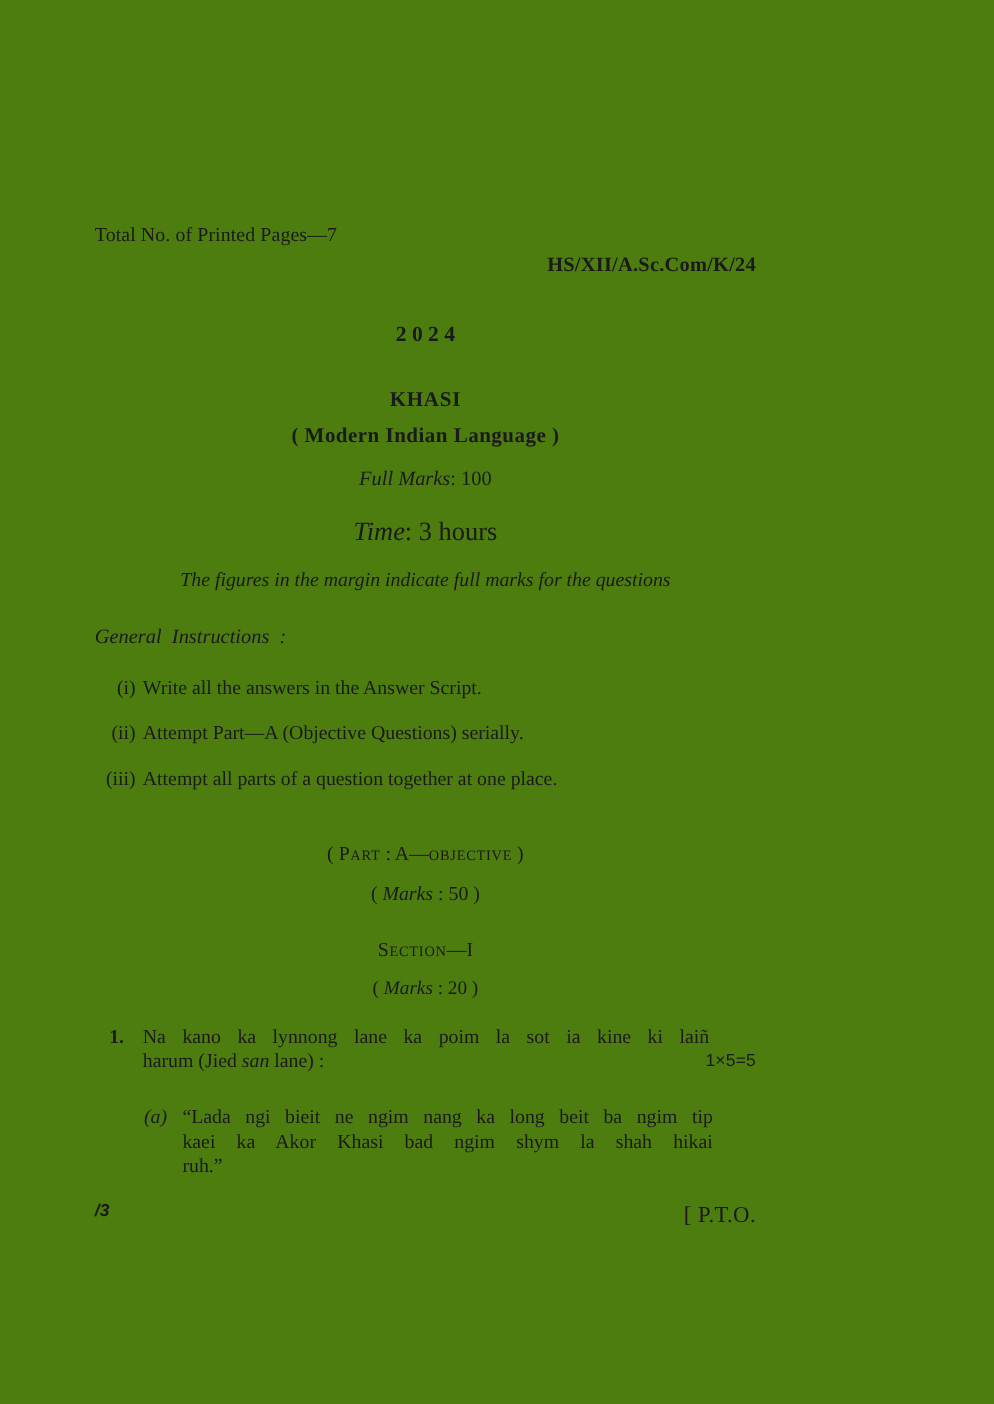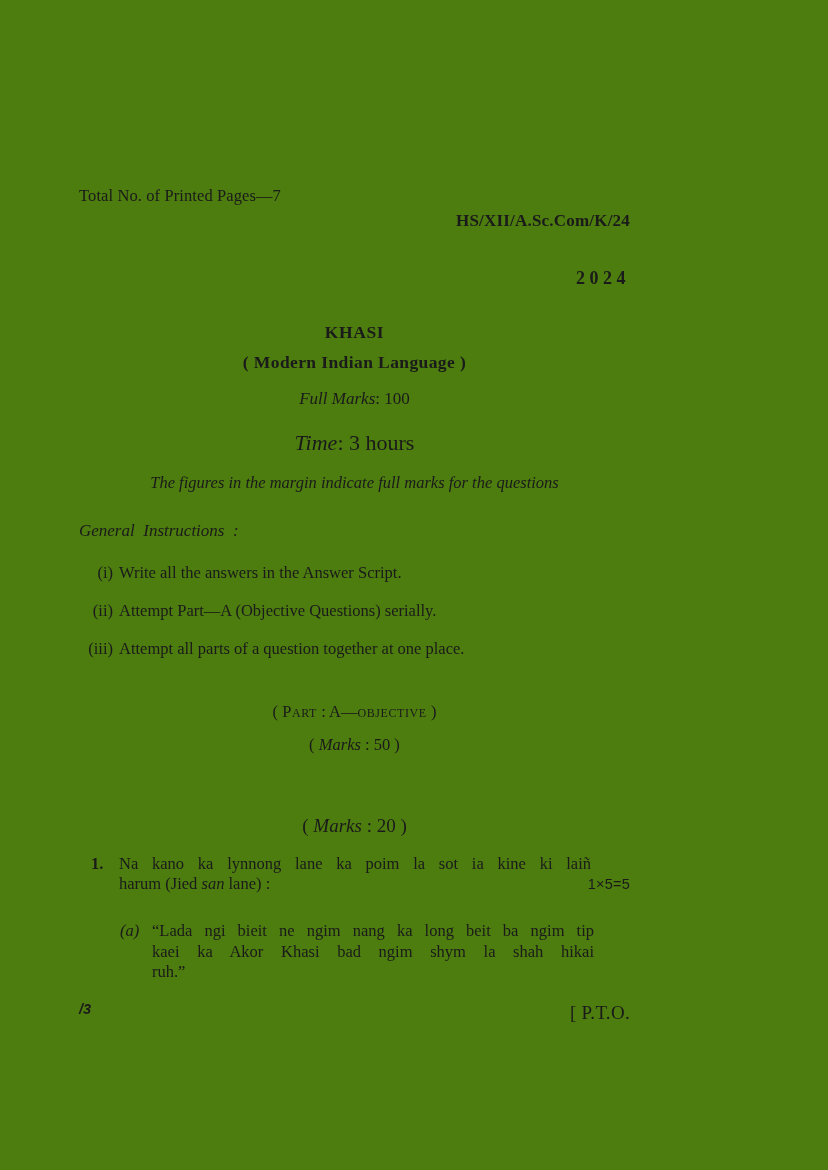--- a/index.html
+++ b/index.html
@@ -55,21 +55,20 @@
     width: 551px;
     text-align: center;
     white-space: nowrap;
   }
   .year {
     top: 268px;
     font-weight: bold;
     font-size: 18px;
     letter-spacing: 4.5px;
     text-indent: 4.5px;
-    text-align: right;
   }
   .subject {
     top: 322px;
     font-weight: bold;
     font-size: 17.5px;
     letter-spacing: 0.6px;
   }
   .subject-sub {
     top: 352px;
     font-weight: bold;
@@ -144,21 +143,21 @@
     width: 551px;
     text-align: center;
     font-size: 16.5px;
     white-space: nowrap;
   }
   .marks-line-2 {
     top: 815px;
     left: 0;
     width: 551px;
     text-align: center;
-    font-size: 19px;
+    font-size: 16px;
     white-space: nowrap;
   }
   
   .sc { font-variant: small-caps; letter-spacing: 0.6px; }
 
   
   .q1 {
     top: 854px;
     left: 12px;
     width: 539px;
@@ -281,20 +280,23 @@
       <span class="num">(ii)</span><span>Attempt Part—A (Objective Questions) serially.</span>
     </div>
 
     <div class="row part-head">
       <span>( </span><span class="sc">Part</span><span> : A—</span><span class="sc">objective</span><span> )</span>
     </div>
     <div class="row marks-line-1">
       <span>( </span><span class="it">Marks</span>&nbsp;<span>: 50 )</span>
     </div>
 
+    <div class="row section-head">
+      <span class="sc">Section</span><span>—I</span>
+    </div>
     <div class="row marks-line-2">
       <span>( </span><span class="it">Marks</span>&nbsp;<span>: 20 )</span>
     </div>
 
     <div class="row q1">
       <div class="q1-line">
         <span class="q1-num">1.</span>
         <span class="q1-body">
           <span class="q1-l1">Na kano ka lynnong lane ka poim la sot ia kine ki laiñ</span>
         </span>

